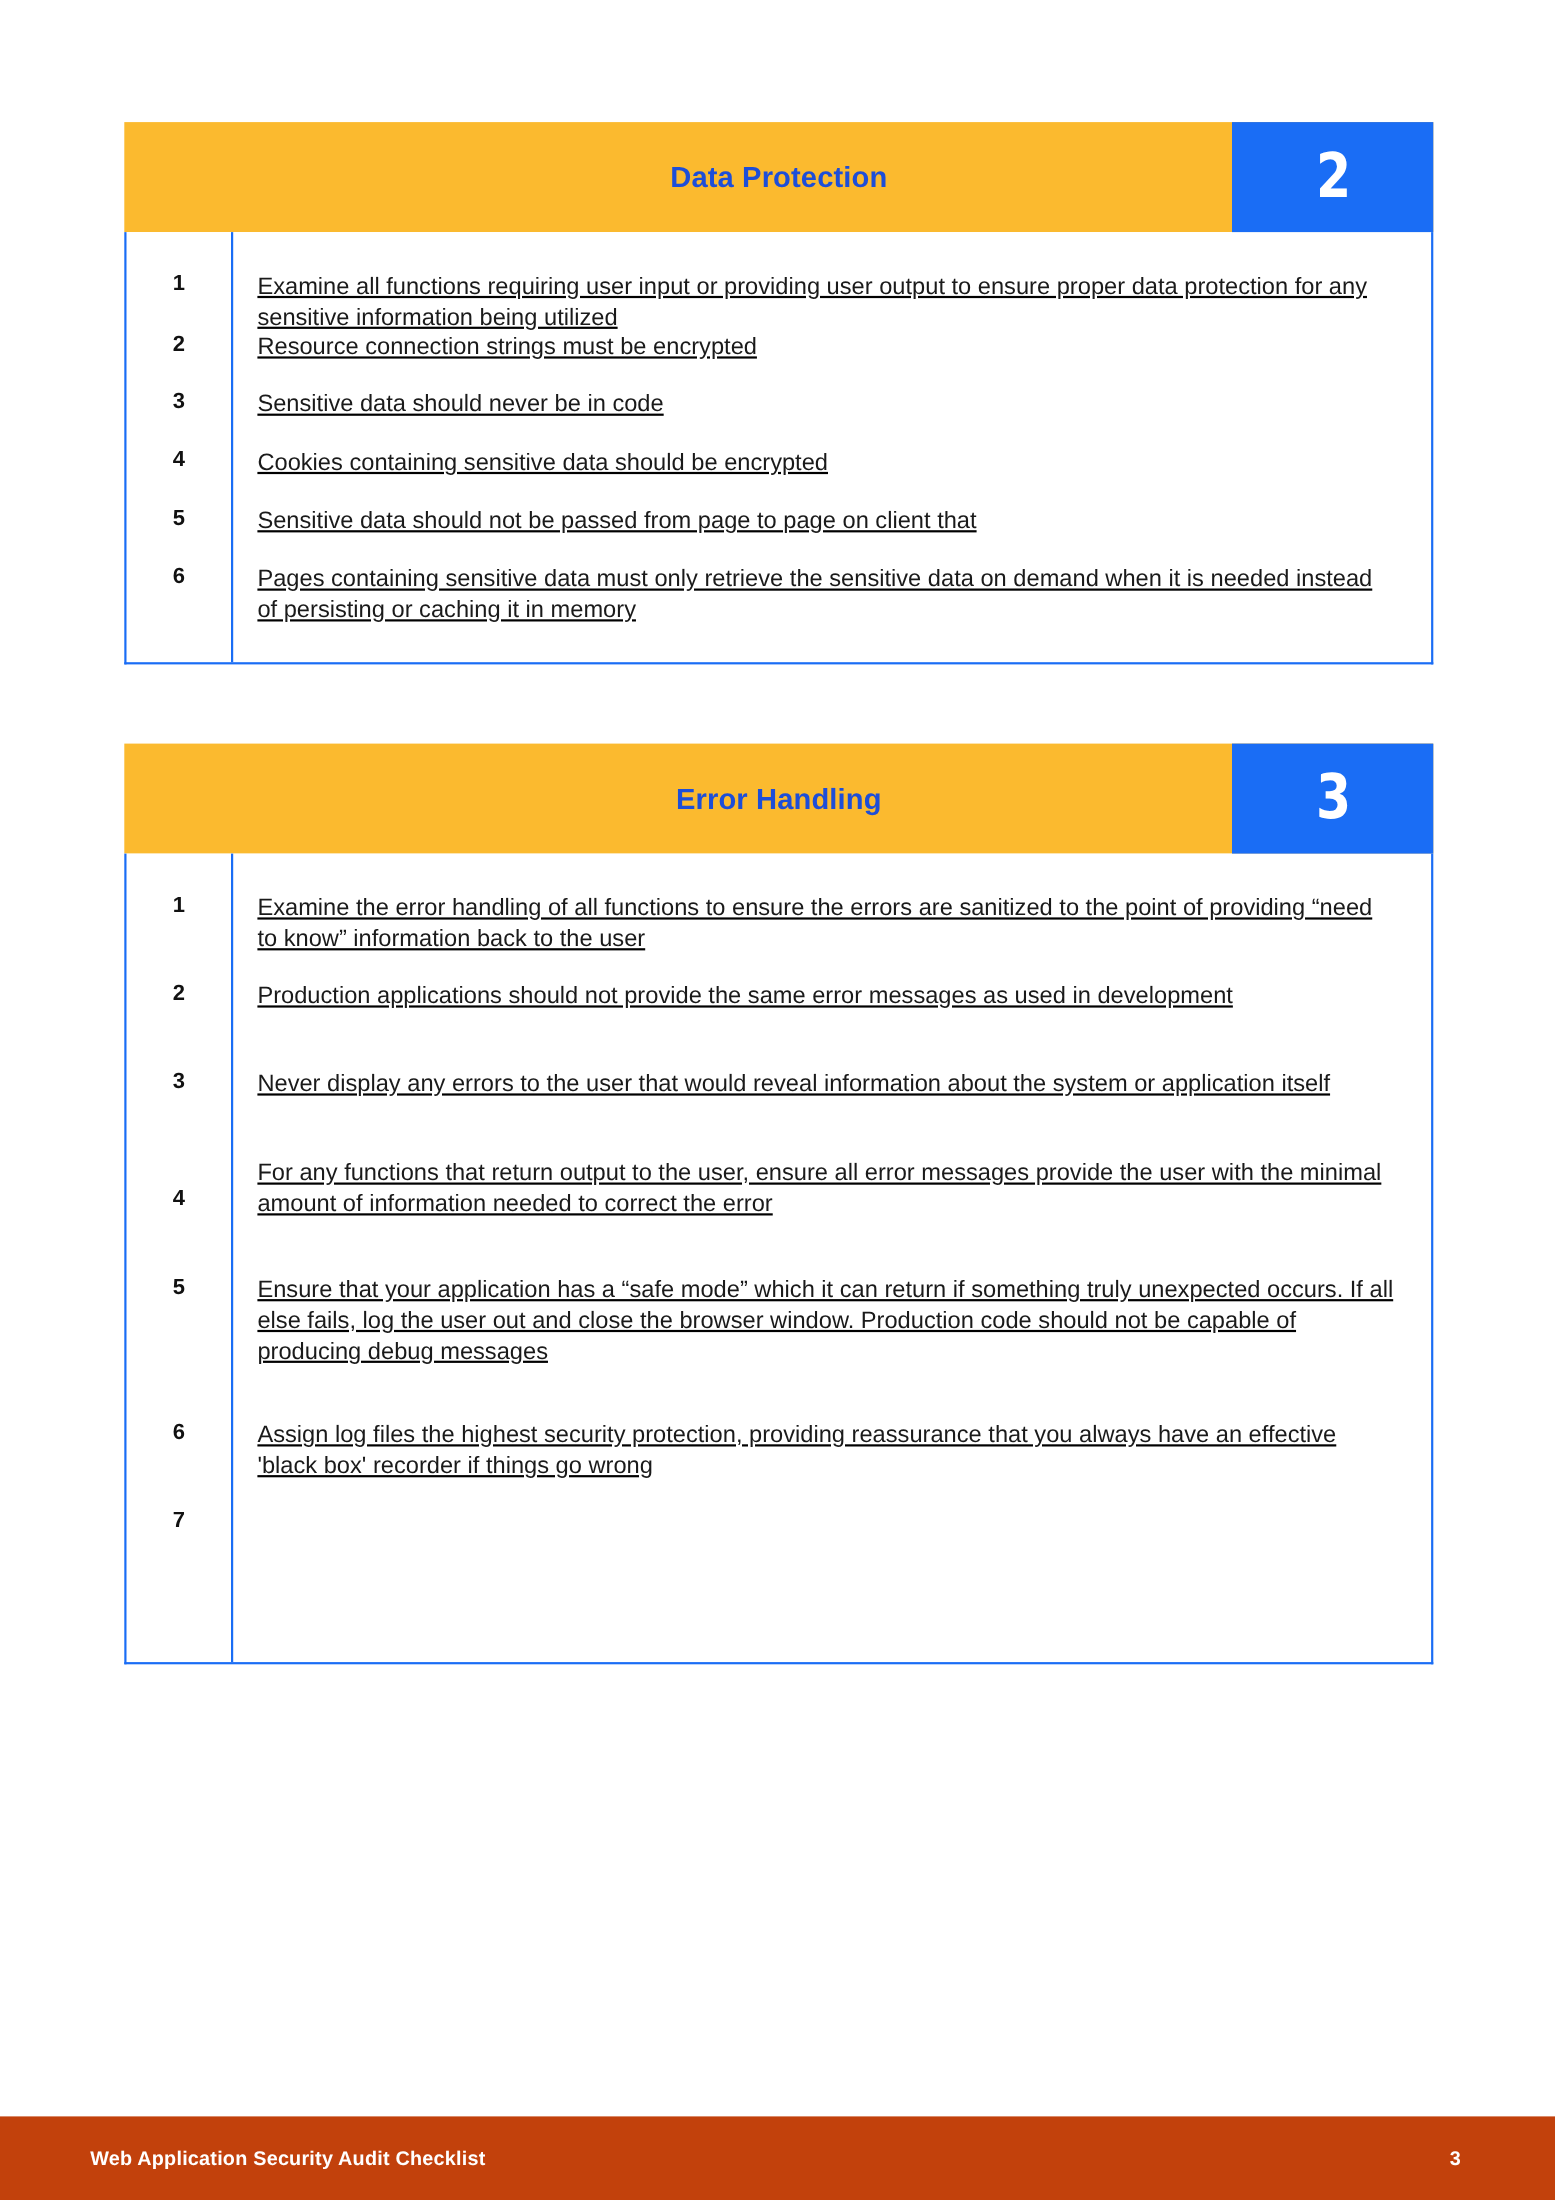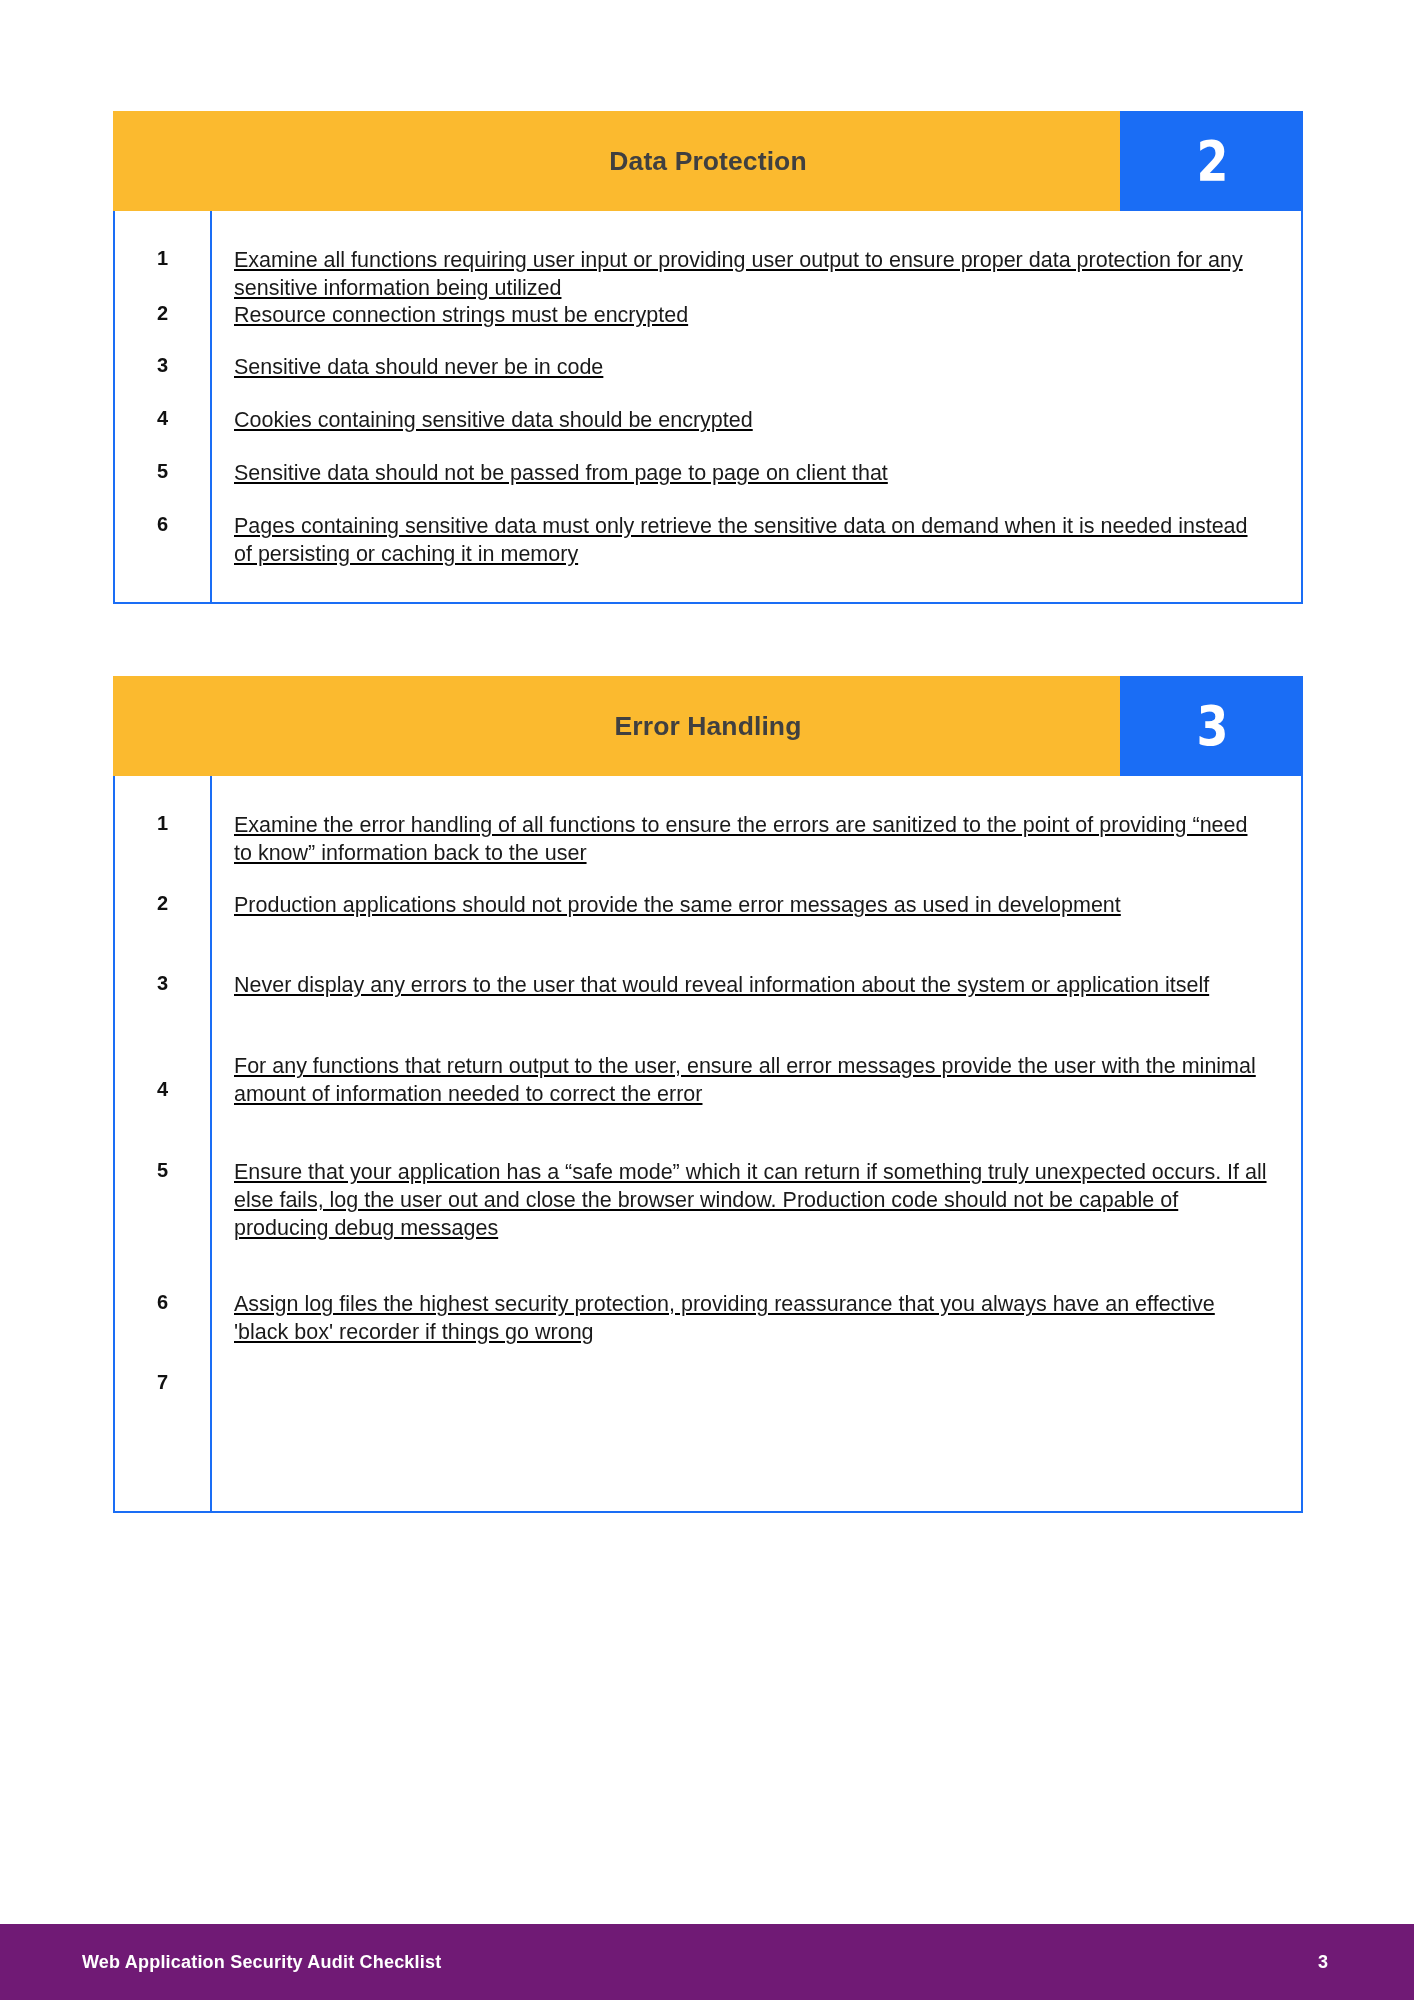--- a/index.html
+++ b/index.html
@@ -50,21 +50,21 @@
     flex: 1 1 auto;
     display: flex;
     align-items: center;
     justify-content: center;
     padding-left: 183px;
     box-sizing: border-box;
   }
   .section-title {
     font-size: 26.5px;
     font-weight: bold;
-    color: #404040;
+    color: #1d4ed8;
     letter-spacing: 0.1px;
     text-align: center;
     font-family: "Liberation Sans", sans-serif;
   }
   .section-badge {
     flex: 0 0 183px;
     background: #1A6DF5;
     display: flex;
     align-items: center;
     justify-content: center;
@@ -122,21 +122,21 @@
     font-family: "Liberation Sans", sans-serif;
   }
 
   
   .footer-bar {
     position: absolute;
     left: 0;
     bottom: 0;
     width: 1414px;
     height: 76px;
-    background: #701a75;
+    background: #c2410c;
     display: flex;
     align-items: center;
   }
   .footer-title {
     position: absolute;
     left: 82px;
     color: #ffffff;
     font-size: 18px;
     font-weight: bold;
     letter-spacing: 0.2px;

